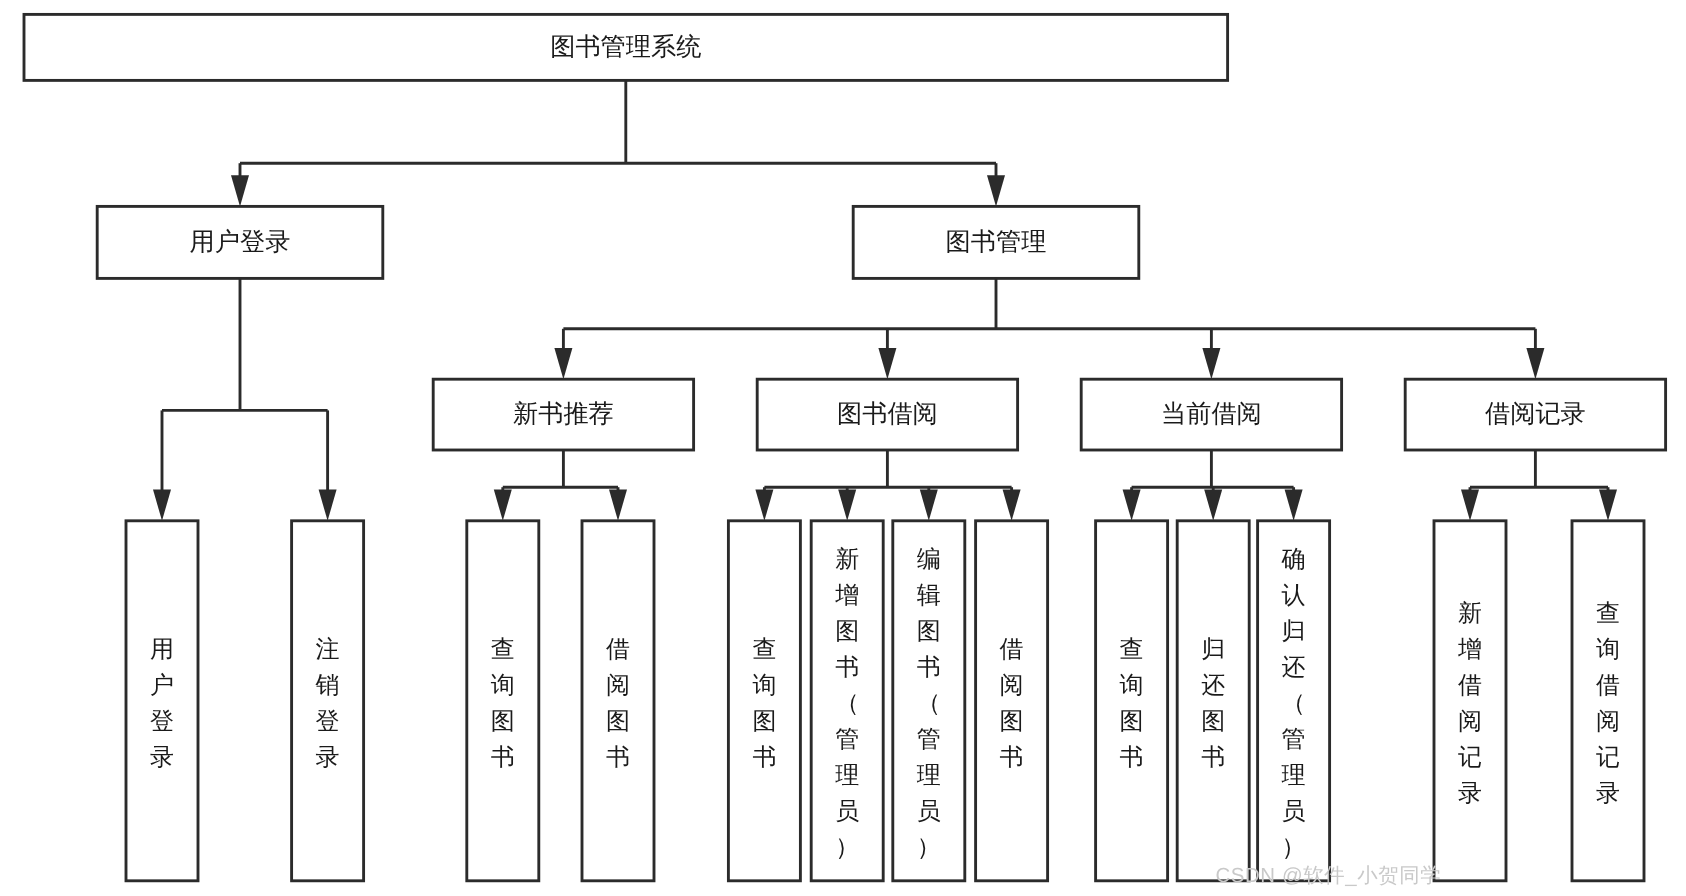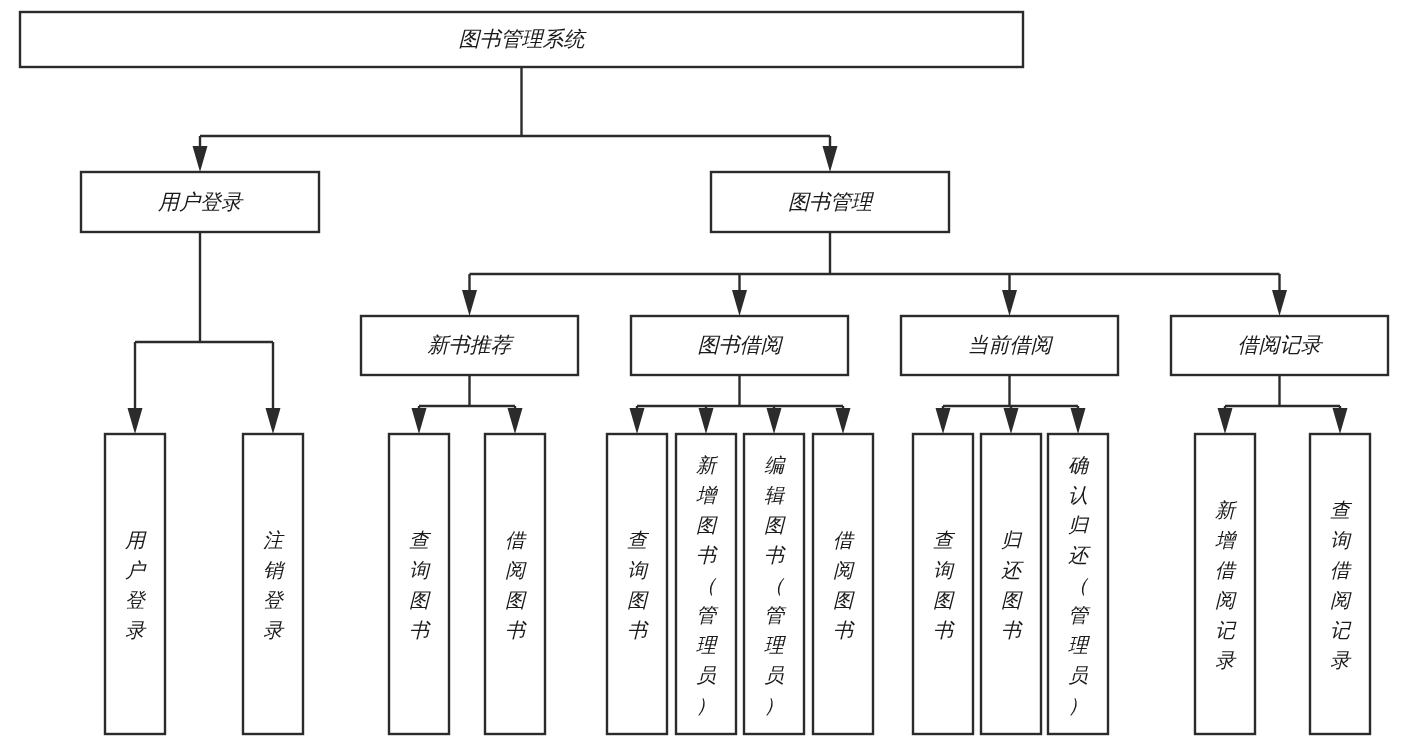--- a/index.html
+++ b/index.html
@@ -12,21 +12,20 @@
     width: 1405px;
     height: 747px;
     font-family: "Liberation Sans", "DejaVu Sans", sans-serif;
     overflow: hidden;
     position: relative;
   }
   #diagram-root {
     position: relative;
     width: 1211px;
     height: 747px;
-    font-style: italic;
   }
   svg.diagram-canvas {
     position: absolute;
     top: 0;
     left: 0;
     width: 1405px;
     height: 747px;
     display: block;
   }
   .node-box {
@@ -221,13 +220,14 @@
         <g>
           <rect x="1195" y="434" width="60" height="300" class="node-box"></rect>
           <text x="1225" class="node-label-vertical"><tspan x="1225" y="517.4">新</tspan><tspan x="1225" y="547.4">增</tspan><tspan x="1225" y="577.4">借</tspan><tspan x="1225" y="607.4">阅</tspan><tspan x="1225" y="637.4">记</tspan><tspan x="1225" y="667.4">录</tspan></text>
         </g>
         <g>
           <rect x="1310" y="434" width="60" height="300" class="node-box"></rect>
           <text x="1340" class="node-label-vertical"><tspan x="1340" y="517.4">查</tspan><tspan x="1340" y="547.4">询</tspan><tspan x="1340" y="577.4">借</tspan><tspan x="1340" y="607.4">阅</tspan><tspan x="1340" y="637.4">记</tspan><tspan x="1340" y="667.4">录</tspan></text>
         </g>
       </g>
   </svg>
+  <div class="watermark-text">CSDN @软件_小贺同学</div>
 </div>
 
 </body></html>

